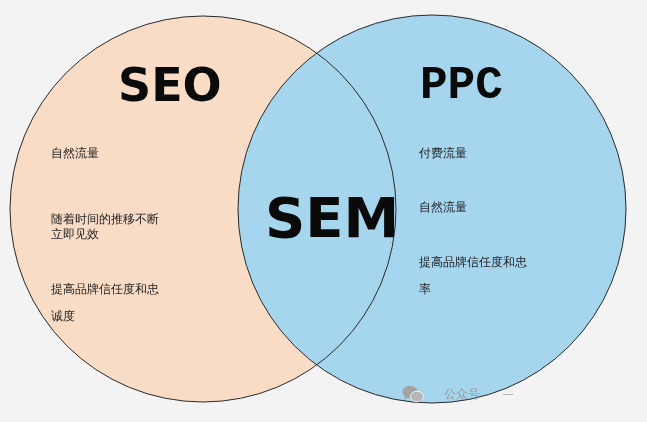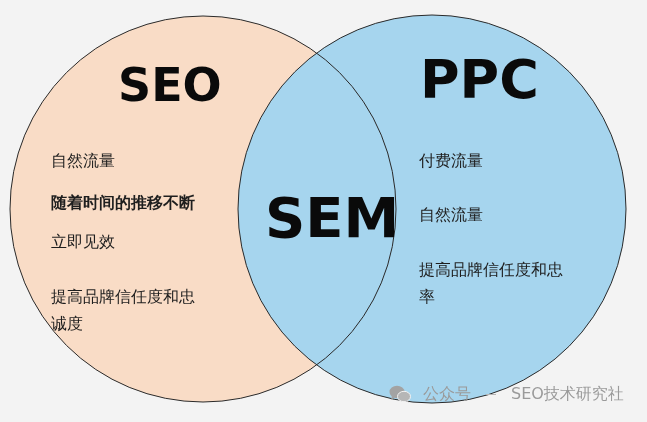--- a/index.html
+++ b/index.html
@@ -8,67 +8,65 @@
       background:#f3f3f3;
       font-family:"DejaVu Sans", sans-serif;
       position:relative;
     }
     svg.venn { position:absolute; left:0; top:0; }
     .title {
       position:absolute; font-family:"DejaVu Sans", sans-serif;
       font-weight:bold; color:#0a0a0a; letter-spacing:0px;
     }
     .item {
-      position:absolute; font-size:16px; line-height:26px; color:#1e1e1e;
+      position:absolute; font-size:12px; line-height:26px; color:#1e1e1e;
       font-family:"DejaVu Sans", sans-serif;
-      margin-top:8px;
     }
     .watermark {
-      position:absolute; left:389px; top:382px; height:24px;
-      display:flex; align-items:center; gap:12px;
-      color:#9a9a9a; font-size:16px;
+      position:absolute; left:402px; top:382px; height:24px;
+      display:flex; align-items:center; gap:20px;
+      color:#9a9a9a; font-size:12px;
     }
     .wm-icon { width:22px; height:18px; display:inline-block; }
     .wm-sep { width:10px; height:1px; background:#b5b5b5; display:inline-block; margin:0 3px; }
   </style>
 </head>
 <body>
 
 <svg class="venn" width="647" height="422" viewBox="0 0 647 422">
   <defs>
     <clipPath id="clipLeft">
       <circle cx="203" cy="209" r="193"></circle>
     </clipPath>
   </defs>
   <circle cx="203" cy="209" r="193" fill="#f9dcc6"></circle>
   <circle cx="432" cy="209" r="194" fill="#a6d5ee"></circle>
   <circle cx="203" cy="209" r="193" fill="none" stroke="#2a2a2a" stroke-width="1"></circle>
   <circle cx="432" cy="209" r="194" fill="none" stroke="#2a2a2a" stroke-width="1"></circle>
 </svg>
 
 <div class="title" style="left:110px; top:58px; font-size:46px;margin-left:8px;">SEO</div>
-<div class="title" style="left:420px; top:48px; font-size:54px;">PPC</div>
+<div class="title" style="left:420px; top:60px; font-size:46px;font-family:Liberation Mono, monospace;">PPC</div>
 <div class="title" style="left:265px; top:185px; font-size:56px;">SEM</div>
 
 <div class="item" style="left:51px; top:140px;">自然流量</div>
-<div class="item" style="left:51px; top:182px;font-weight:bold;">随着时间的推移不断</div>
+<div class="item" style="left:51px; top:206px;">随着时间的推移不断</div>
 <div class="item" style="left:51px; top:221px;">立即见效</div>
 <div class="item" style="left:51px; top:276px;">提高品牌信任度和忠</div>
 <div class="item" style="left:51px; top:303px;text-align:center;">诚度</div>
 
 <div class="item" style="left:419px; top:140px;">付费流量</div>
 <div class="item" style="left:419px; top:194px;">自然流量</div>
 <div class="item" style="left:419px; top:249px;">提高品牌信任度和忠</div>
 <div class="item" style="left:419px; top:276px;">率</div>
 
 <div class="watermark">
   <span class="wm-icon">
     <svg width="22" height="18" viewBox="0 0 22 18">
       <ellipse cx="8" cy="7" rx="7.5" ry="6.2" fill="#a3a3a3"></ellipse>
       <path d="M3 11 L2 15 L6 12 Z" fill="#a3a3a3"></path>
       <ellipse cx="15" cy="11.5" rx="6.5" ry="5.2" fill="#b6b6b6" stroke="#f3f3f3" stroke-width="1"></ellipse>
       <path d="M18 15 L20 17.5 L16 16 Z" fill="#b6b6b6"></path>
     </svg>
   </span>
   <span>公众号</span>
   <span class="wm-sep"></span>
-  <span>SEO技术研究社</span>
 </div>
 
 </body></html>

